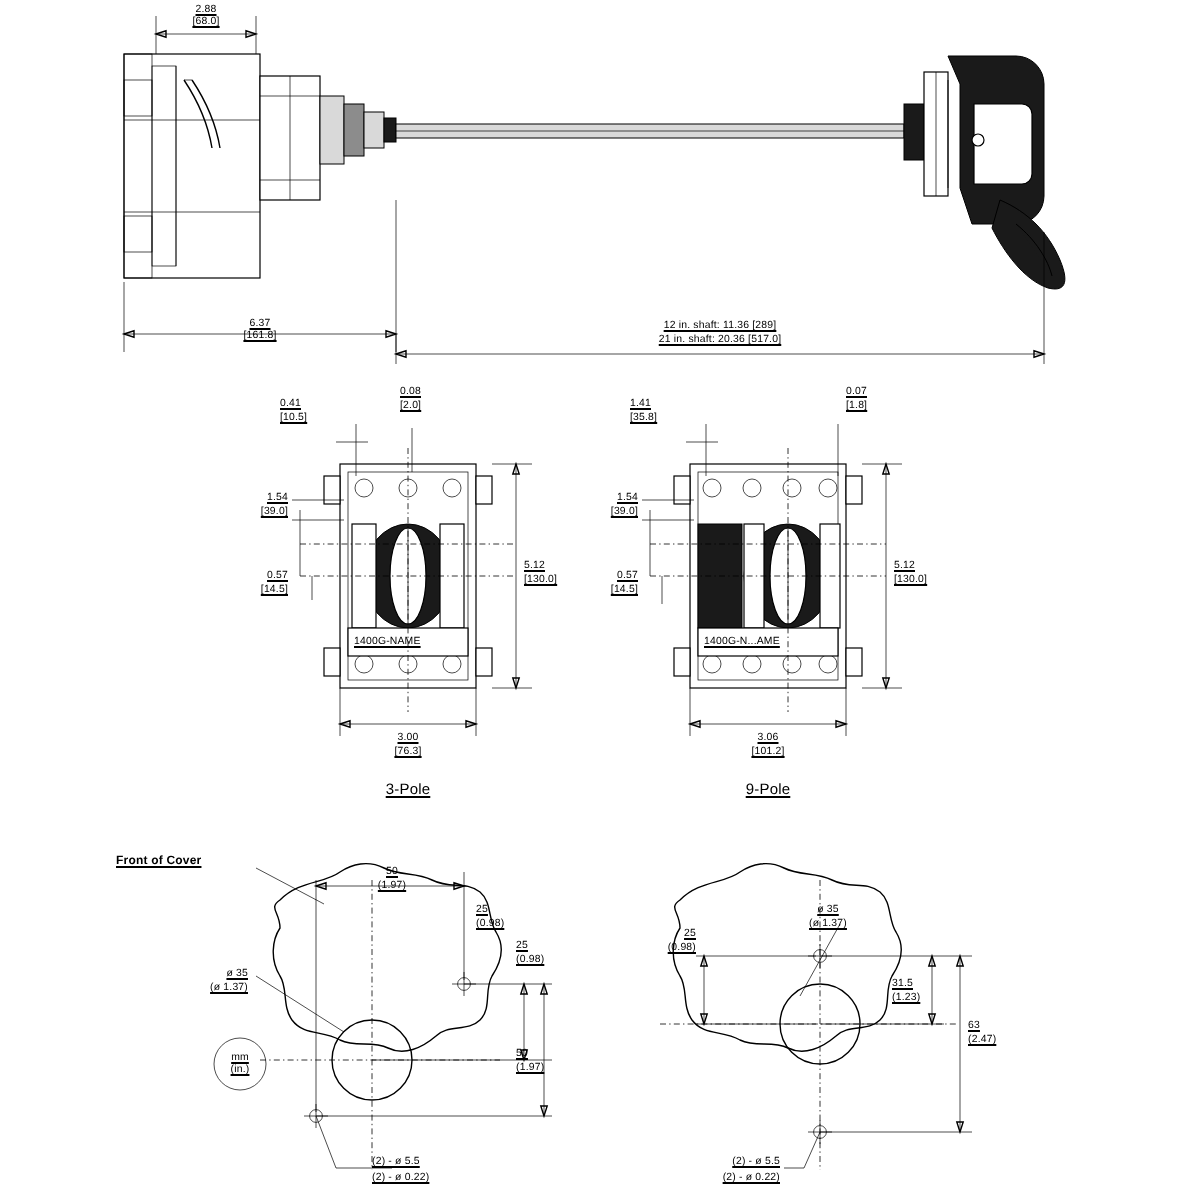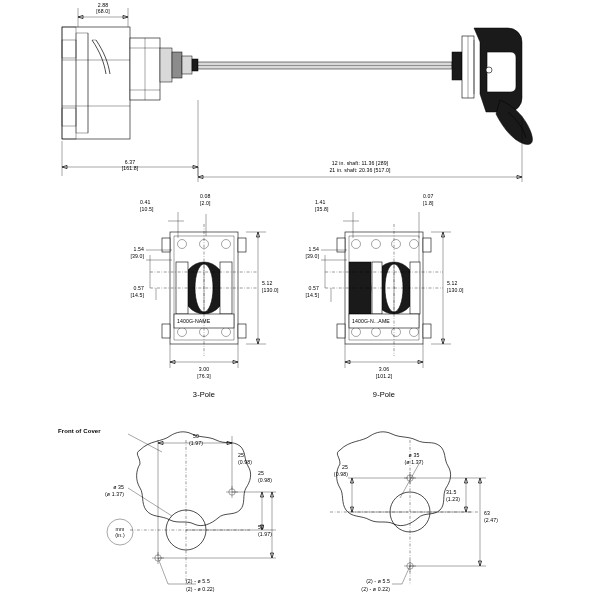--- a/index.html
+++ b/index.html
@@ -1,19 +1,19 @@
 <!DOCTYPE html>
 <html><head>
 <meta charset="utf-8">
 <style>
   html,body{margin:0;padding:0;background:#ffffff;}
   body{width:600px;height:600px;position:relative;overflow:hidden;
        font-family:"Liberation Sans", sans-serif; color:#000;}
   .sheet{position:absolute;left:0;top:0;width:600px;height:600px;}
-  .lbl{position:absolute;font-size:5.2px;line-height:6px;letter-spacing:0.1px;white-space:pre;}
+  .lbl{position:absolute;font-size:5.2px;line-height:6px;letter-spacing:0.1px;white-space:pre;text-decoration:underline;}
   .lbl.c{text-align:center;transform:translateX(-50%);}
   .lbl.r{text-align:right;transform:translateX(-100%);}
   .lbl.b{font-weight:bold;}
   .big{font-size:7.5px;}
   svg{position:absolute;left:0;top:0;}
   .ln{stroke:#000;fill:none;stroke-width:0.7;}
   .hair{stroke:#000;fill:none;stroke-width:0.35;}
   .dash{stroke:#000;fill:none;stroke-width:0.4;stroke-dasharray:3 1.6 0.7 1.6;}
   .fillblk{fill:#1a1a1a;stroke:#000;stroke-width:0.5;}
   .fillgry{fill:#d9d9d9;stroke:#000;stroke-width:0.5;}

